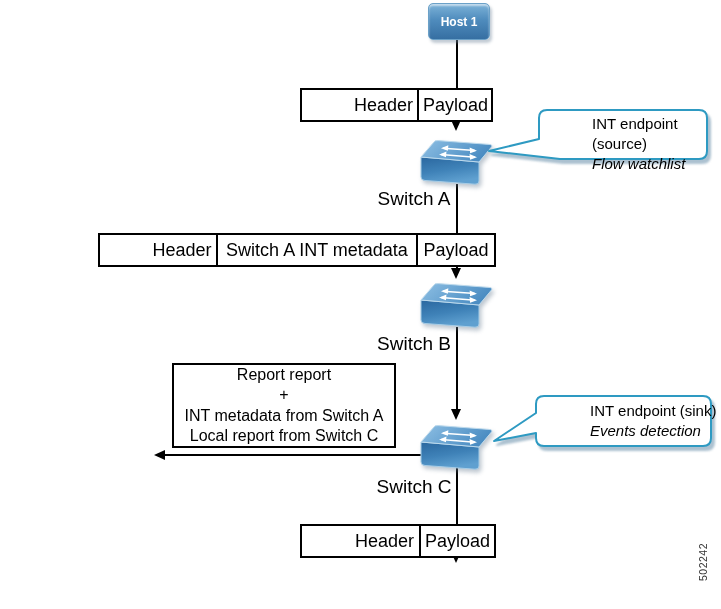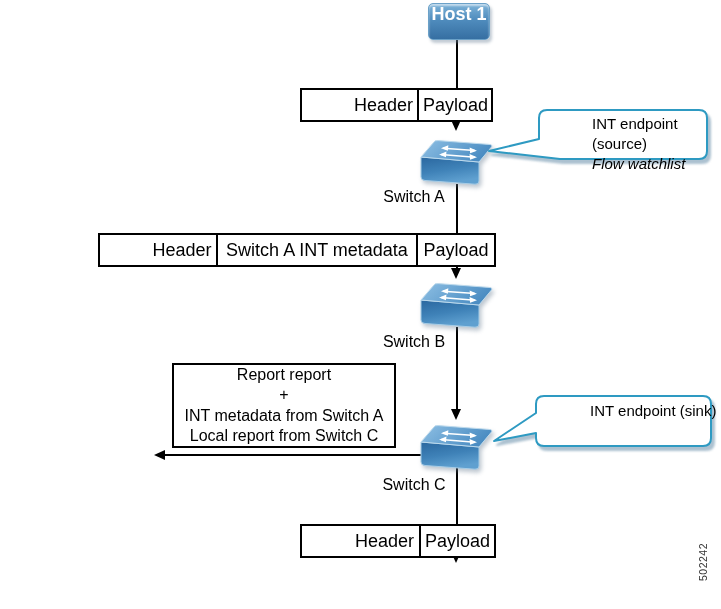--- a/index.html
+++ b/index.html
@@ -22,24 +22,24 @@
     font-size:18px;border-right:2px solid #000;padding:0 4px;white-space:nowrap;}
   .pcell.last{border-right:none;}
   
   .txtbox{position:absolute;background:#fff;border:2px solid #000;
     display:flex;align-items:center;justify-content:center;text-align:center;}
   
   .host{position:absolute;border-radius:5px;
     background:linear-gradient(180deg,#7cb2d8 0%,#4f8cbd 45%,#366fa2 100%);
     border:1.5px solid #6ba1c8;
     box-shadow:inset 0 2px 2px rgba(255,255,255,.55), 2px 3px 3px rgba(120,140,160,.45);
-    display:flex;align-items:flex-start;justify-content:center;
-    color:#fff;font-weight:bold;font-size:18px;}
+    display:flex;align-items:center;justify-content:center;
+    color:#fff;font-weight:bold;font-size:12px;}
   
-  .swlabel{position:absolute;font-size:16px;width:76px;text-align:center;}
+  .swlabel{position:absolute;font-size:19px;width:76px;text-align:center;}
   
   .callout-text{position:absolute;font-size:15px;line-height:20px;z-index:6;margin-left:40px;}
   .callout-text .sub{font-style:italic;}
   
   .figcode{position:absolute;font-size:10.5px;color:#333;letter-spacing:.5px;
     writing-mode:vertical-rl;transform:rotate(180deg);}
   .swicon{position:absolute;width:76px;height:48px;
     filter:drop-shadow(2px 3px 2px rgba(110,130,150,.45));}
   #callout-svg{position:absolute;left:0;top:0;z-index:5;pointer-events:none;}
 </style>
@@ -137,17 +137,18 @@
       <path d="M544,396 H703 Q711,396 711,404 V438 Q711,446 703,446 H544 Q536,446 536,438 V433 L494,441 L536,413 V404 Q536,396 544,396 Z"></path>
     </g>
   </svg>
 
   <div class="callout-text" style="left:552px;top:114px">
     <div>INT endpoint (source)</div>
     <div class="sub">Flow watchlist</div>
   </div>
   <div class="callout-text" style="left:550px;top:401px">
     <div>INT endpoint (sink)</div>
+    <div class="sub">Events detection</div>
   </div>
 
   <div class="figcode" style="left:697px;top:543px">502242</div>
 
 </div>
 
 </body></html>

